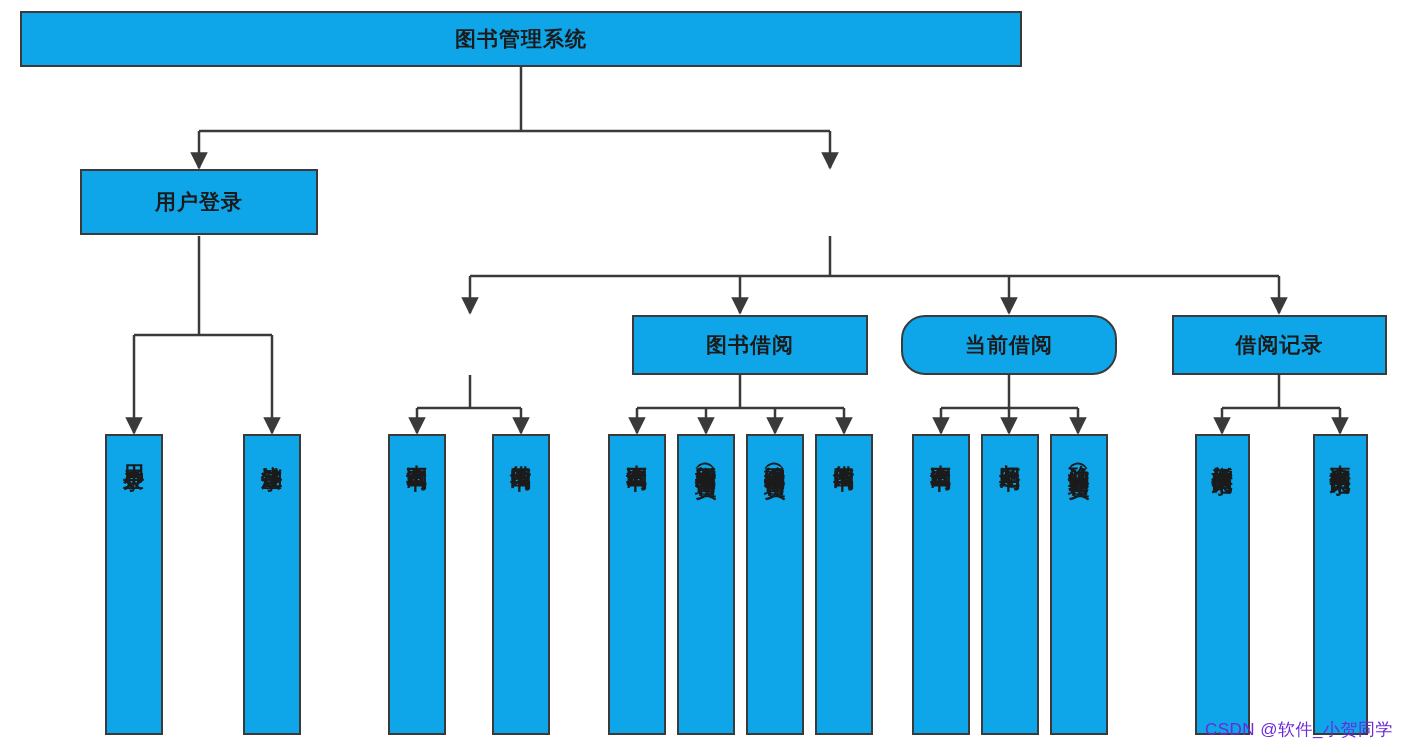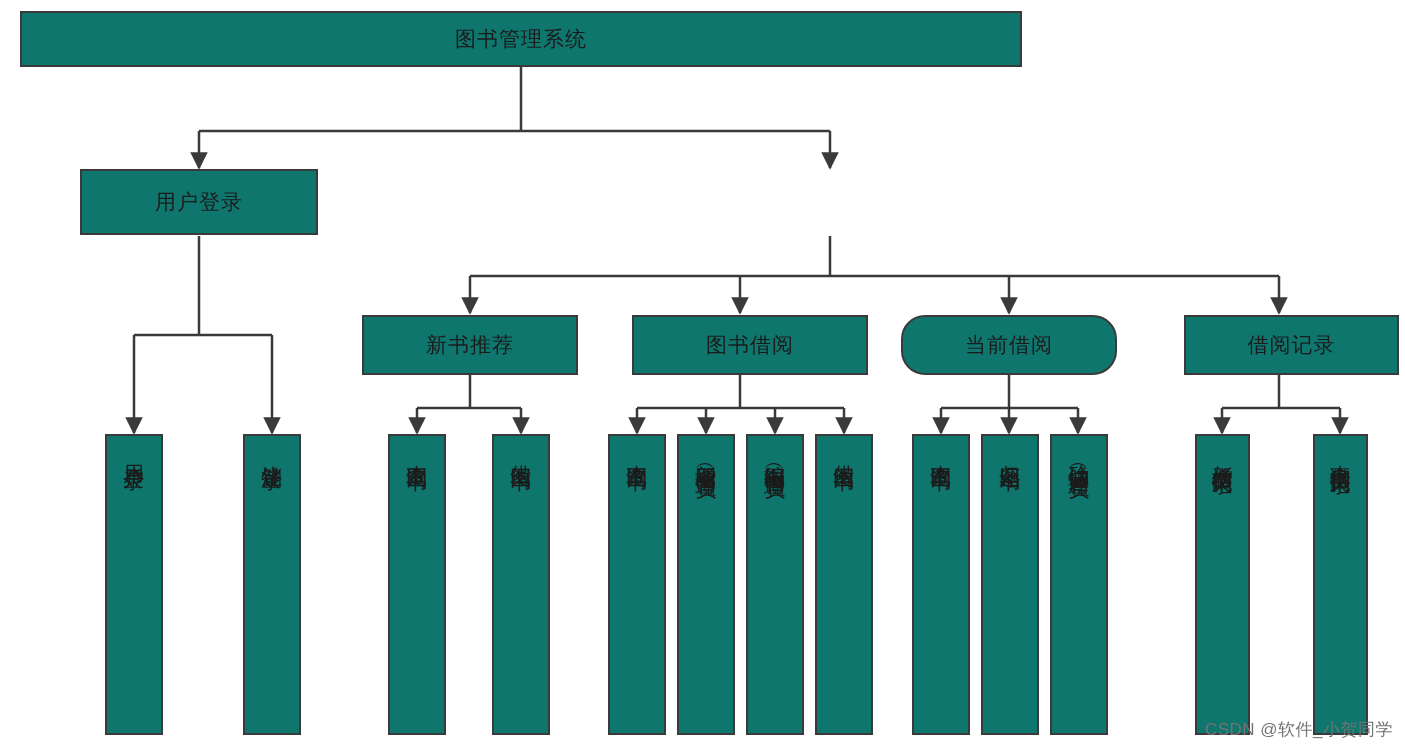--- a/index.html
+++ b/index.html
@@ -14,25 +14,26 @@
     position: relative;
     width: 1405px;
     height: 747px;
     background: #ffffff;
     overflow: hidden;
   }
   .node {
     position: absolute;
     box-sizing: border-box;
     border: 2.5px solid #3a3a3a;
-    background: #0f766e;
+    background: #0ea5e9;
     display: flex;
     align-items: center;
     justify-content: center;
     color: #1b1b1b;
+    font-weight: bold;
   }
   .node.h-node {
     font-size: 21px;
     letter-spacing: 1px;
   }
   .node.v-node {
     font-size: 21px;
     align-items: flex-start;
     justify-content: center;
     padding-top: 12px;
@@ -62,21 +63,21 @@
     fill: none;
   }
   .arrowhead {
     fill: #3a3a3a;
   }
   .watermark {
     position: absolute;
     right: 12px;
     bottom: 6px;
     font-size: 17px;
-    color: #737373;
+    color: #6d28d9;
     letter-spacing: 0.5px;
     white-space: nowrap;
   }
 </style>
 </head>
 <body>
 
 <div id="canvas">
 
   <svg id="wires" viewBox="0 0 1405 747">
@@ -131,33 +132,30 @@
 
   <div class="node h-node title-node" style="left:20px; top:11px; width:1002px; height:56px;">
     <span>图书管理系统</span>
   </div>
 
   <div class="node h-node" style="left:80px; top:169px; width:238px; height:66px;">
     <span>用户登录</span>
   </div>
 
 
-  <div class="node h-node" style="left:362px; top:315px; width:216px; height:60px;">
-    <span>新书推荐</span>
-  </div>
 
   <div class="node h-node" style="left:632px; top:315px; width:236px; height:60px;">
     <span>图书借阅</span>
   </div>
 
   <div class="node h-node" style="left:901px; top:315px; width:216px; height:60px;border-radius:24px;">
     <span>当前借阅</span>
   </div>
 
-  <div class="node h-node" style="left:1172px; top:315px; width:215px; height:60px;margin-left:12px;">
+  <div class="node h-node" style="left:1172px; top:315px; width:215px; height:60px;">
     <span>借阅记录</span>
   </div>
 
   <div class="node v-node" style="left:105px; top:434px; width:58px; height:301px;">
     <span class="v-label">用户登录</span>
   </div>
 
   <div class="node v-node" style="left:243px; top:434px; width:58px; height:301px;">
     <span class="v-label">注销登录</span>
   </div>

